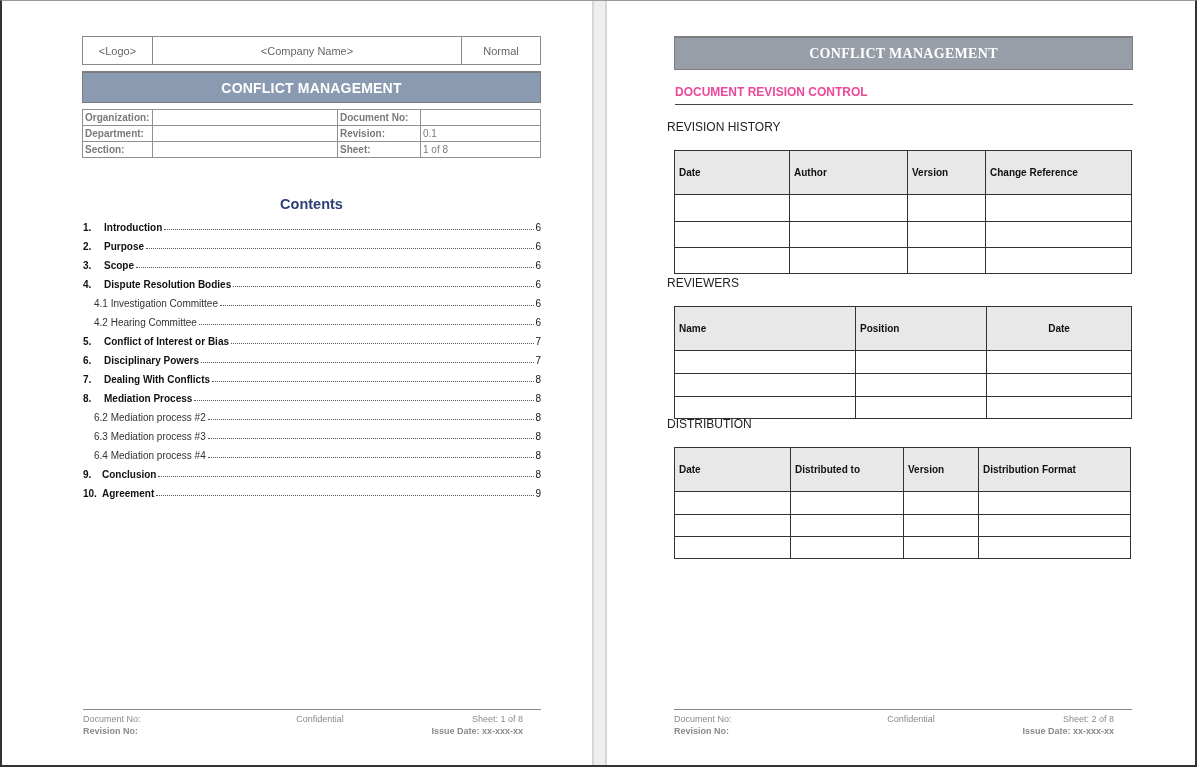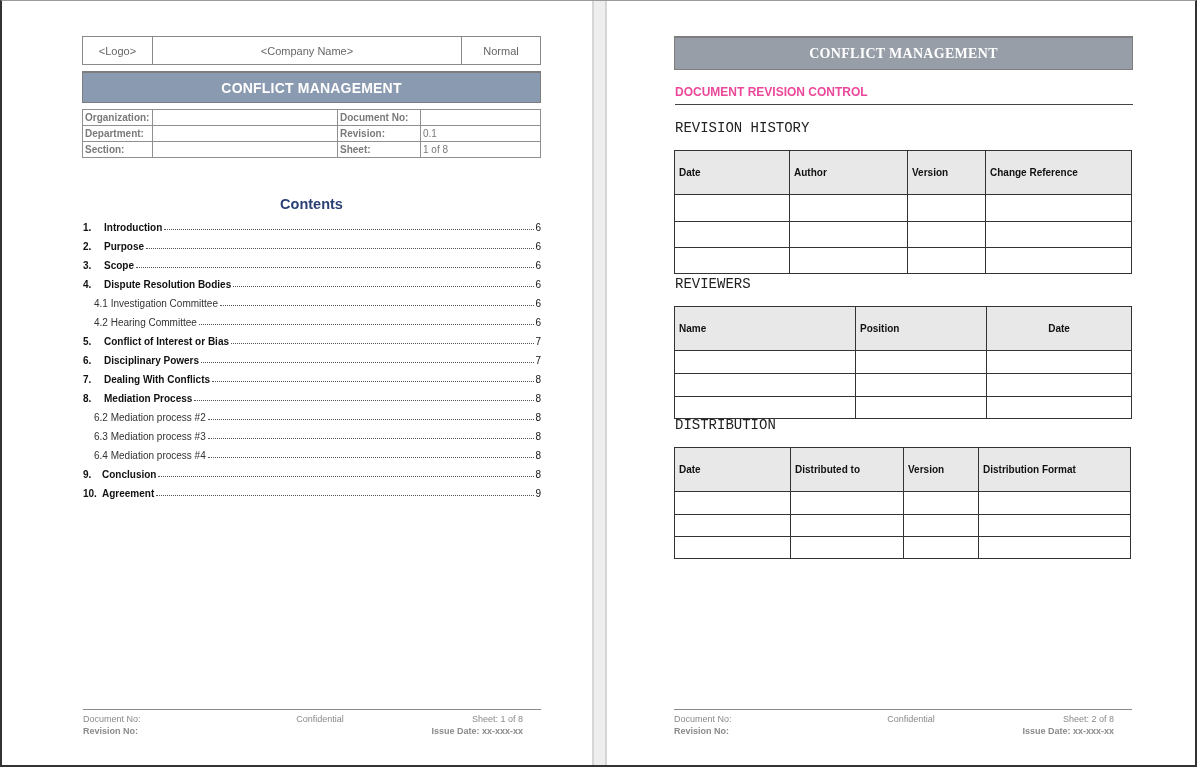--- a/index.html
+++ b/index.html
@@ -59,21 +59,21 @@
 
   
   .banner-right { position: absolute; left: 67px; top: 35px; width: 459px; height: 34px;
                   background: #979ea8; border: 1px solid #7e7e7e; border-top-width: 2px;
                   display: flex; align-items: center; justify-content: center;
                   color: #fff; font-weight: bold; font-size: 14px; font-family: "Liberation Serif", "DejaVu Serif", serif; letter-spacing: 0.3px; }
 
   .sec-title { position: absolute; left: 68px; top: 84px; width: 458px; height: 20px;
                font-size: 12px; font-weight: bold; color: #ec4899; border-bottom: 1.5px solid #444; }
 
-  .sub-label { position: absolute; left: 68px; font-size: 14px; color: #222; font-family: Liberation Mono, monospace; }
+  .sub-label { position: absolute; left: 60px; font-size: 12px; color: #222; }
 
   .grid { position: absolute; border-collapse: collapse; font-size: 10px; color: #111; }
   .grid th { background: #e8e8e8; font-weight: bold; text-align: left; vertical-align: top; padding: 16px 4px; border: 1.5px solid #333; }
   .grid td { border: 1.5px solid #333; padding: 0 4px; }
   .grid th.center { text-align: center; }
 </style>
 </head>
 <body>
 
 <div class="frame"></div>

